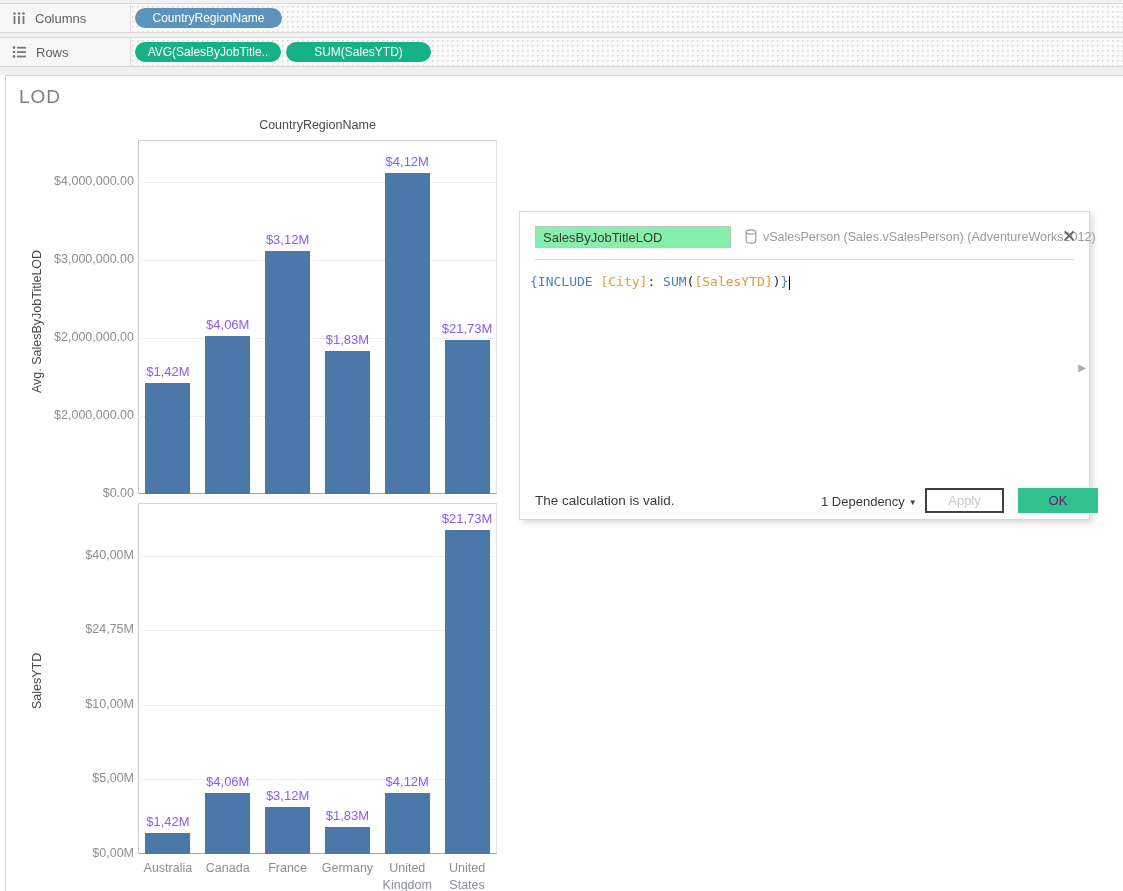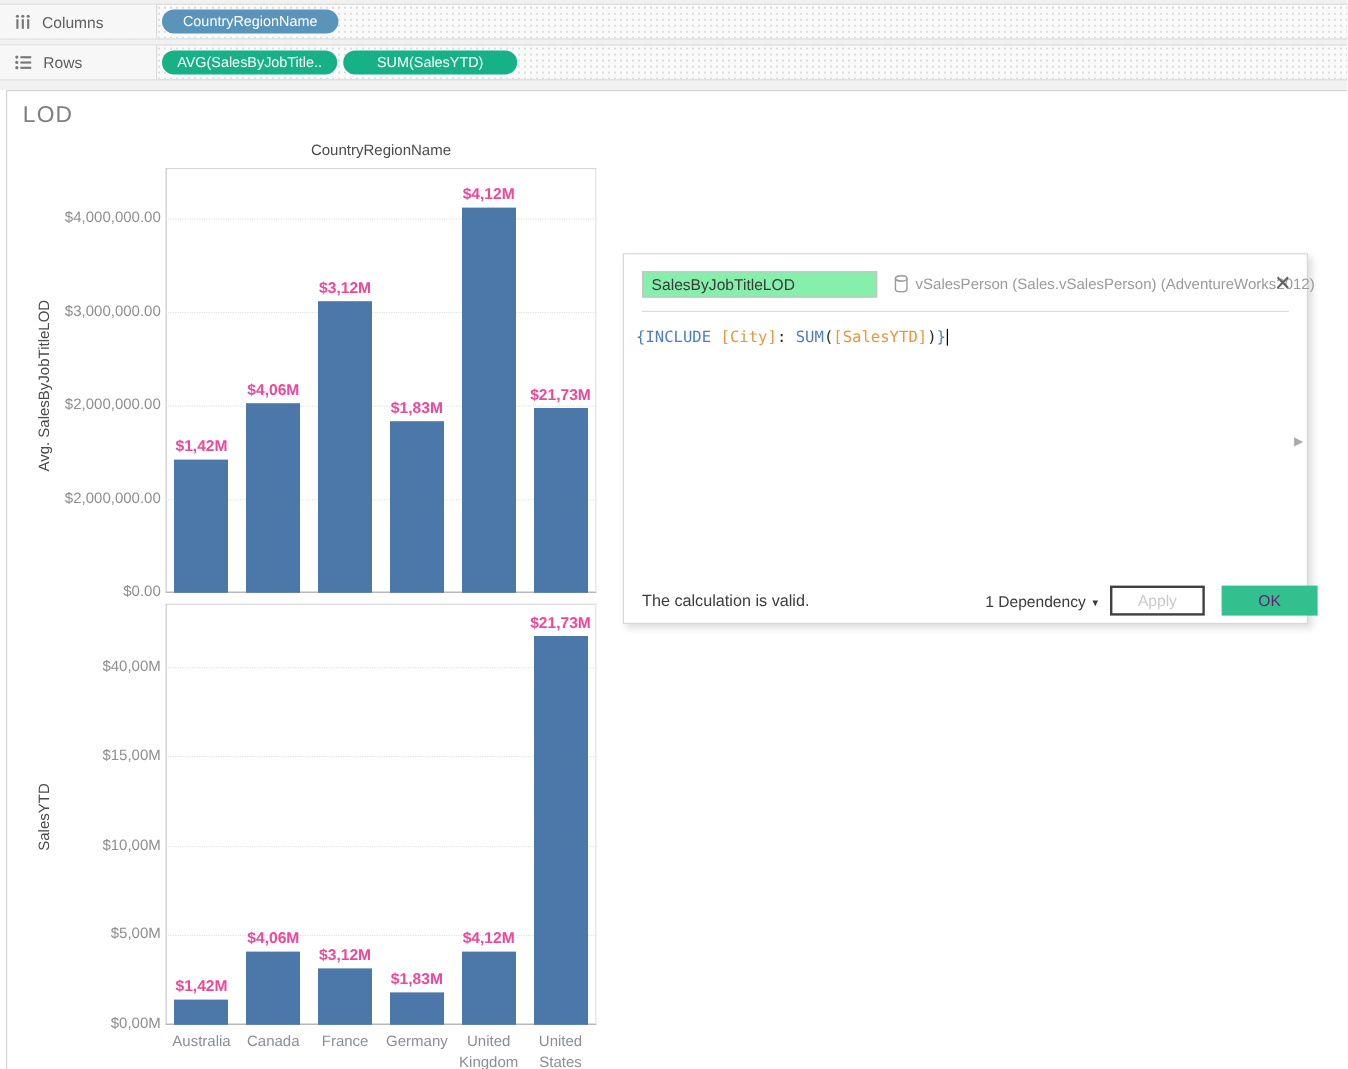--- a/index.html
+++ b/index.html
@@ -29,21 +29,21 @@
   #sheet-title{position:absolute;left:13px;top:10px;font-size:19px;color:#7f7f7f;letter-spacing:1px;}
   #col-header{position:absolute;left:132px;top:42px;width:359px;text-align:center;
      font-size:12.5px;color:#4a4a4a;}
   .pane-border{position:absolute;border-left:1px solid #c9c9c9;border-top:1px solid #d7d7d7;
      border-right:1px solid #e3e3e3;border-bottom:1px solid #a8a8a8;box-sizing:border-box;}
   .gridline{position:absolute;border-top:1px dotted #e1e1e1;}
   .tick-label{position:absolute;left:0;width:128px;text-align:right;font-size:12.5px;color:#8e8e8e;}
   .axis-title{position:absolute;writing-mode:vertical-rl;transform:rotate(180deg);
      font-size:12.5px;color:#4a4a4a;text-align:center;}
   .bar{position:absolute;background:#4b78a8;}
-  .bar-label{position:absolute;width:90px;text-align:center;font-size:13px;color:#ec4899;font-weight:bold;}
+  .bar-label{position:absolute;width:90px;text-align:center;font-size:13px;color:#8b5cf6;}
   .xlabel{position:absolute;width:68px;text-align:center;font-size:12.5px;color:#8a8f96;line-height:17px;}
 
   
   #dialog{position:absolute;left:519px;top:211px;width:571px;height:309px;background:#fff;
      border:1px solid #d8d8d8;box-shadow:3px 3px 6px rgba(0,0,0,.14);box-sizing:border-box;z-index:5;}
   #calc-name-input{position:absolute;left:15px;top:14px;width:196px;height:22px;
      border:1px solid #c4c4c4;font-size:13px;color:#3b3b3b;padding:0 0 0 7px;
      font-family:"Liberation Sans",sans-serif;box-sizing:border-box;background:#86efac;}
   #datasource-row{position:absolute;left:225px;top:17px;display:flex;align-items:center;}
   #datasource-text{margin-left:6px;font-size:12.5px;color:#9b9b9b;white-space:nowrap;}
@@ -134,21 +134,21 @@
         <div class="bar-label" style="left: 356.25px; top: 77.64px;">$4,12M</div>
         <div class="bar" style="left: 438.583px; top: 264.34px; width: 45px; height: 153.66px; background: rgb(75, 120, 168);"></div>
         <div class="bar-label" style="left: 416.083px; top: 245.34px;">$21,73M</div>
         <div class="pane-border" style="left: 132px; top: 427px; width: 359px; height: 351px;"></div>
         <div class="tick-label" style="top: 770px;">$0,00M</div>
         <div class="gridline" style="left: 132px; top: 703.4px; width: 359px;"></div>
         <div class="tick-label" style="top: 695.4px;">$5,00M</div>
         <div class="gridline" style="left: 132px; top: 628.8px; width: 359px;"></div>
         <div class="tick-label" style="top: 620.8px;">$10,00M</div>
         <div class="gridline" style="left: 132px; top: 554.2px; width: 359px;"></div>
-        <div class="tick-label" style="top: 546.2px;">$15,00M</div>
+        <div class="tick-label" style="top: 546.2px;">$24,75M</div>
         <div class="gridline" style="left: 132px; top: 479.6px; width: 359px;"></div>
         <div class="tick-label" style="top: 471.6px;">$40,00M</div>
         <div class="bar" style="left: 139.417px; top: 756.814px; width: 45px; height: 21.1864px; background: rgb(75, 120, 168);"></div>
         <div class="bar-label" style="left: 116.917px; top: 737.814px;">$1,42M</div>
         <div class="bar" style="left: 199.25px; top: 717.425px; width: 45px; height: 60.5752px; background: rgb(75, 120, 168);"></div>
         <div class="bar-label" style="left: 176.75px; top: 698.425px;">$4,06M</div>
         <div class="bar" style="left: 259.083px; top: 731.45px; width: 45px; height: 46.5504px; background: rgb(75, 120, 168);"></div>
         <div class="bar-label" style="left: 236.583px; top: 712.45px;">$3,12M</div>
         <div class="bar" style="left: 318.917px; top: 750.696px; width: 45px; height: 27.3036px; background: rgb(75, 120, 168);"></div>
         <div class="bar-label" style="left: 296.417px; top: 731.696px;">$1,83M</div>

